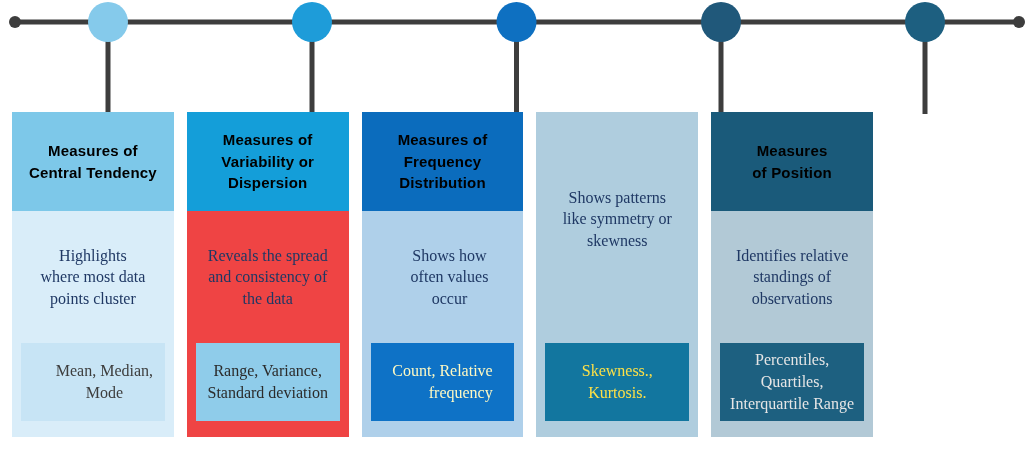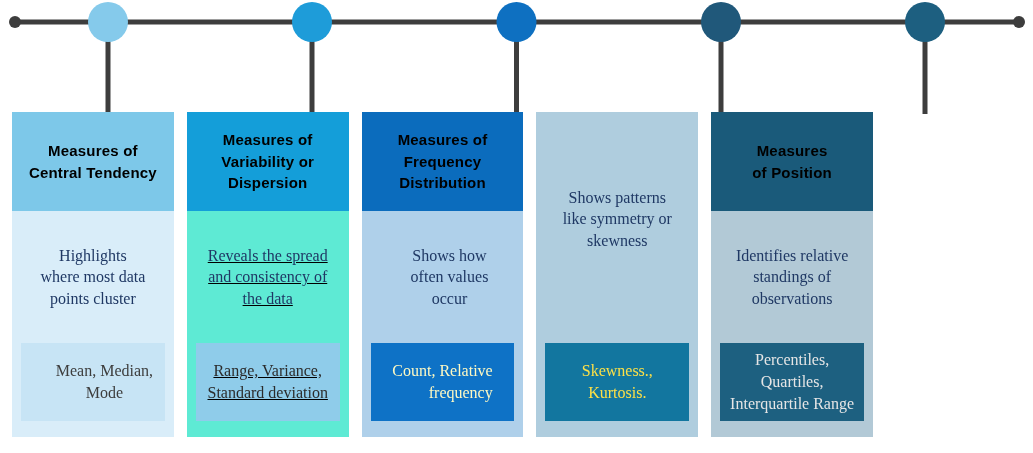--- a/index.html
+++ b/index.html
@@ -71,21 +71,21 @@
           <div class="example-text" style="color: rgb(61, 61, 61);">Mean, Median,
 Mode</div>
         </div>
       </div>
     </div>
 
     <div class="card">
       <div class="card-header" style="background-color: rgb(20, 158, 217);">Measures of
 Variability or
 Dispersion</div>
-      <div class="card-body" style="background-color: #5eead4; text-decoration: underline;">
+      <div class="card-body" style="background-color: #ef4444;">
         <div class="card-desc" style="color: rgb(31, 56, 100);">Reveals the spread
 and consistency of
 the data</div>
         <div class="example-box" style="background-color: rgb(143, 204, 234);">
           <div class="example-text" style="color: rgb(43, 43, 43);">Range, Variance,
 Standard deviation</div>
         </div>
       </div>
     </div>
 

